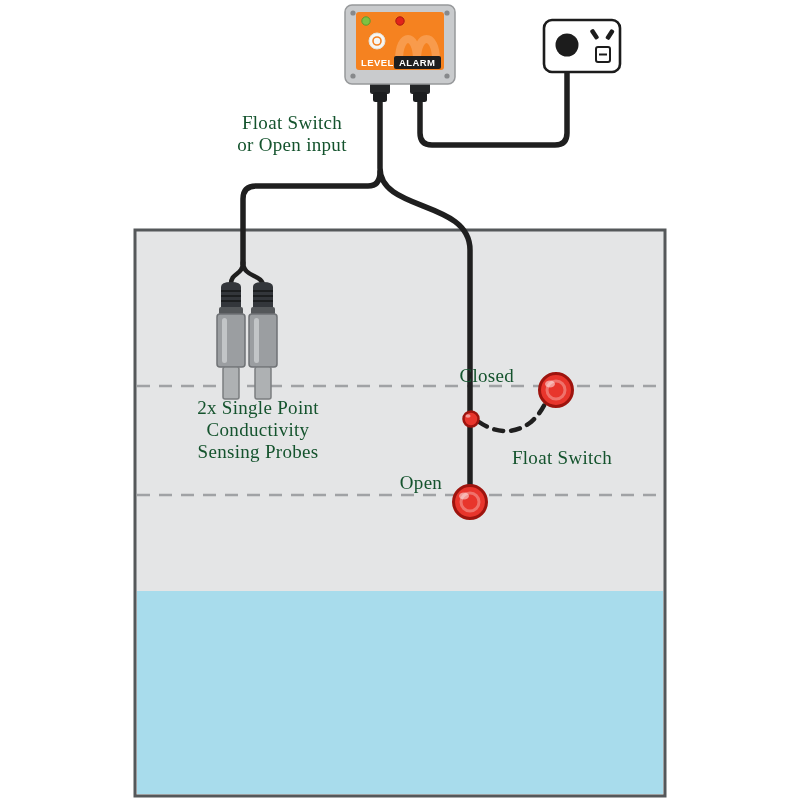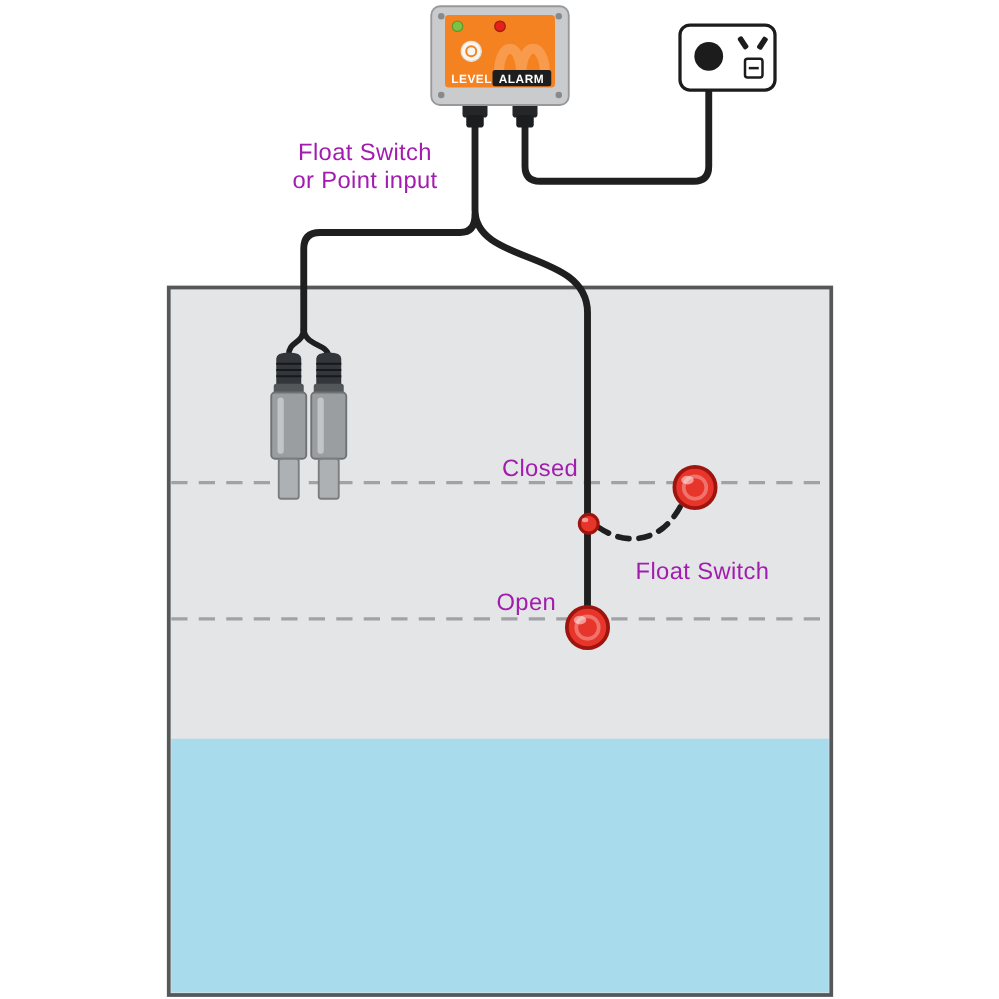--- a/index.html
+++ b/index.html
@@ -7,25 +7,26 @@
     position:relative;
     width:799px;height:799px;
     background:#ffffff;
     overflow:hidden;
     font-family:"Liberation Sans", sans-serif;
   }
   .stage svg{position:absolute;left:0;top:0;}
   .label{
     position:absolute;
     text-align:center;
-    color:#a21caf;
+    color:#14532d;
     font-size:19px;
     line-height:22px;
     letter-spacing:0.3px;
     font-weight:400;
+    font-family:Liberation Serif, serif;
   }
   .device-text{
     font-family:"Liberation Sans", sans-serif;
     font-size:9.5px;
     font-weight:bold;
     letter-spacing:0.4px;
     fill:#ffffff;
   }
 </style>
 </head>
@@ -132,25 +133,30 @@
       </g>
       <g>
         <rect x="596" y="47" width="14" height="15" rx="2" fill="none" stroke="#1C1C1C" stroke-width="2"></rect>
         <line x1="599" y1="54.5" x2="607" y2="54.5" stroke="#1C1C1C" stroke-width="2"></line>
       </g>
     </g>
   </svg>
 
   <div class="label" style="left:192px; top:112px; width:200px;">
     <div>Float Switch</div>
-    <div>or Point input</div>
+    <div>or Open input</div>
   </div>
 
-  <div class="label" style="left:362px; top:365px; width:140px;">Closed</div>
+  <div class="label" style="left:374px; top:365px; width:140px;text-align:right;">Closed</div>
 
   <div class="label" style="left:351px; top:472px; width:140px;">Open</div>
 
+  <div class="label" style="left:158px; top:397px; width:200px;">
+    <div>2x Single Point</div>
+    <div>Conductivity</div>
+    <div>Sensing Probes</div>
+  </div>
 
   <div class="label" style="left:462px; top:447px; width:200px;">
     <div>Float Switch</div>
   </div>
 
 </div>
 
 </body></html>

